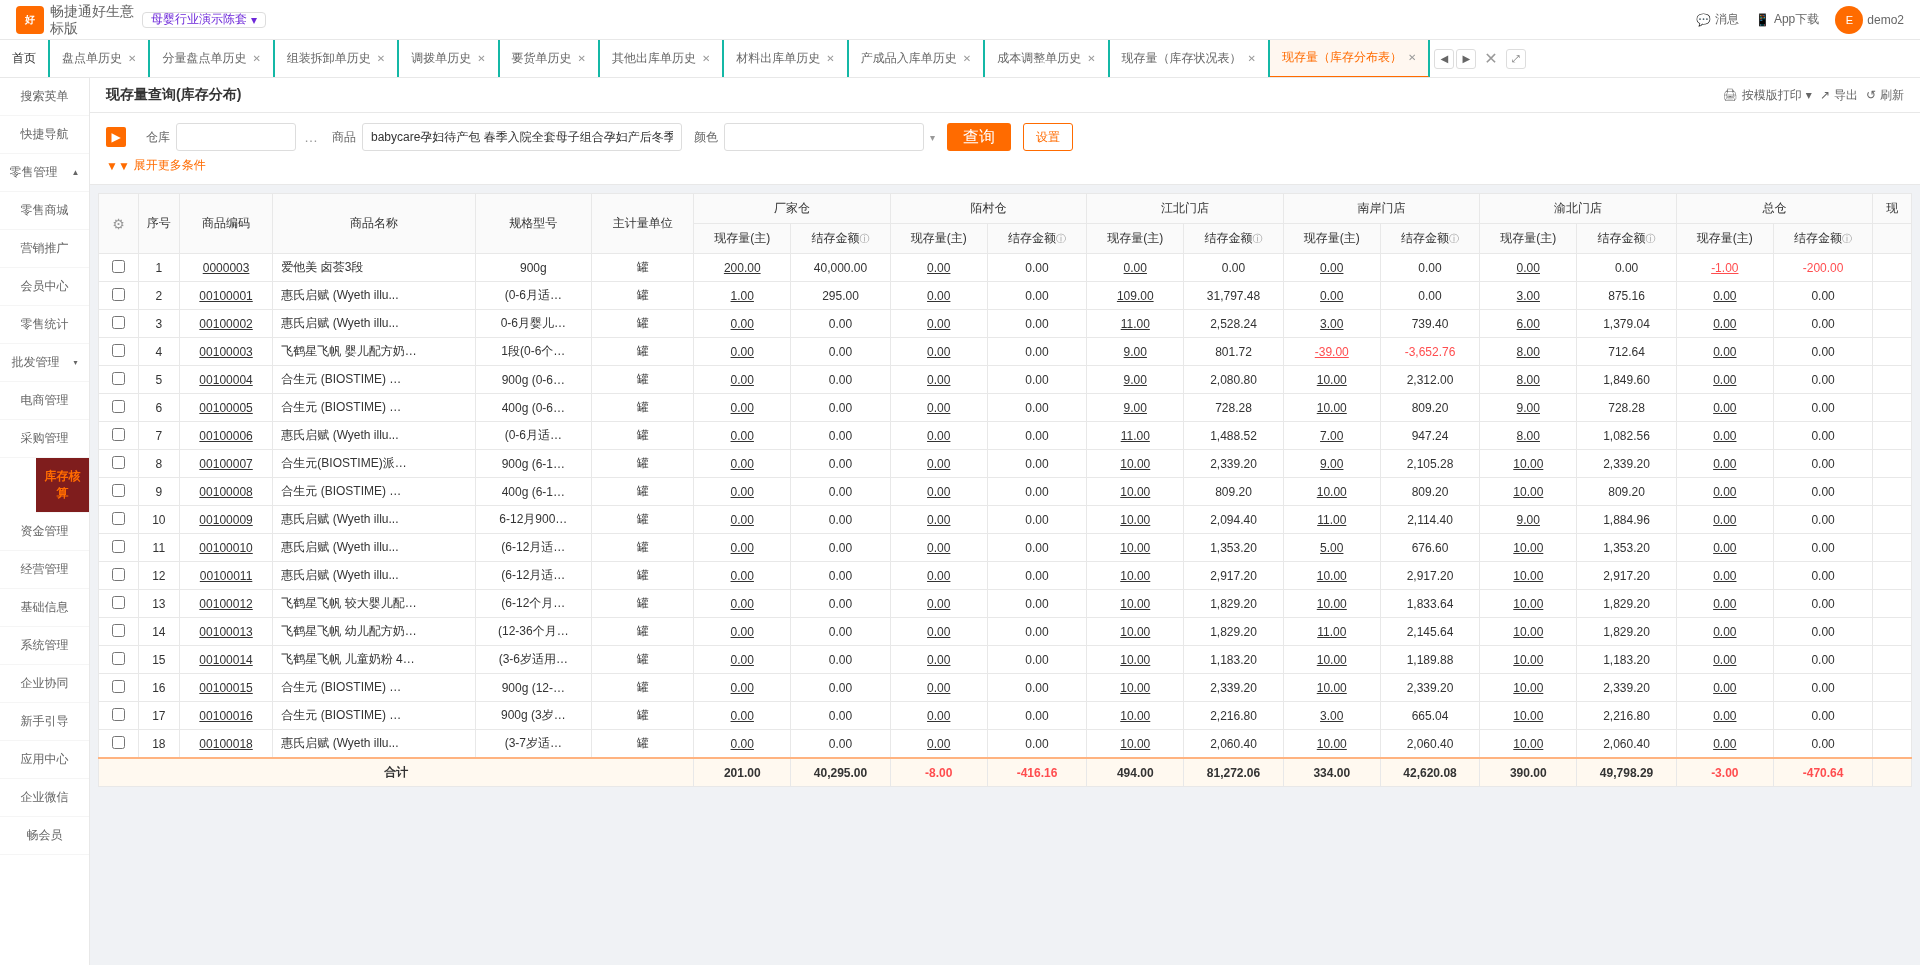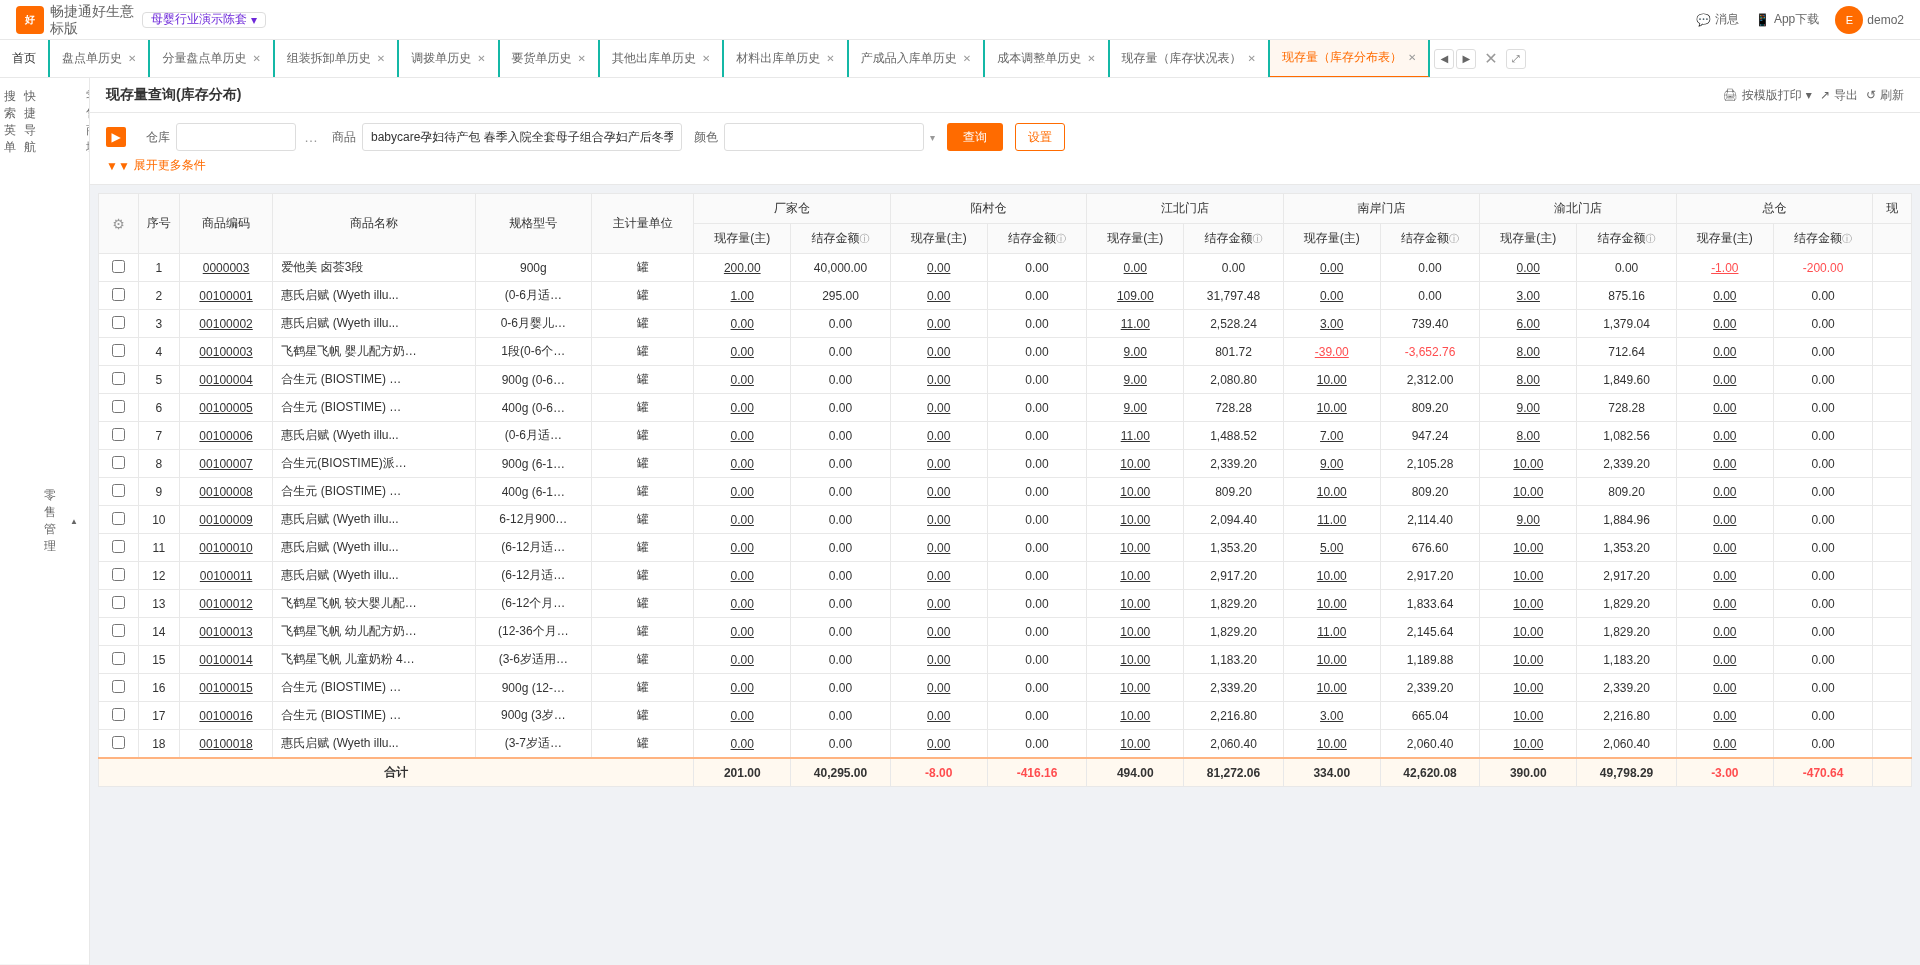--- a/index.html
+++ b/index.html
@@ -23,21 +23,21 @@
     .nav-tab-home { color: #333; font-weight: 500; }
     .nav-tab-close { color: #999; font-size: 10px; margin-left: 2px; }
     .nav-arrows { display: flex; align-items: center; gap: 2px; padding: 0 4px; }
     .nav-arrow-btn { width: 20px; height: 20px; border: 1px solid #ddd; border-radius: 3px; display: flex; align-items: center; justify-content: center; cursor: pointer; color: #666; font-size: 10px; }
     .nav-close-all { padding: 0 6px; color: #999; cursor: pointer; font-size: 16px; }
 
     
     .layout { display: flex; height: calc(965px - 78px); }
 
     
-    .sidebar { width: 90px; background: #fff; border-right: 1px solid #e8e8e8; display: flex; flex-direction: row; overflow-y: auto; }
+    .sidebar { width: 90px; background: #fff; border-right: 1px solid #e8e8e8; display: flex; flex-direction: column; overflow-y: auto; }
     .sidebar-item { padding: 10px 4px; text-align: center; cursor: pointer; color: #666; font-size: 12px; border-bottom: 1px solid #f5f5f5; }
     .sidebar-item.active { background: #7f1d1d; color: #ff6b00; font-weight: bold; margin-left: 36px; }
     .sidebar-item.has-arrow { display: flex; align-items: center; justify-content: center; gap: 14px; }
     .sidebar-arrow { font-size: 8px; }
 
     
     .main-content { flex: 1; overflow: hidden; display: flex; flex-direction: column; background: #f0f2f5; }
 
     
     .page-header { background: #fff; padding: 8px 16px; display: flex; align-items: center; justify-content: space-between; border-bottom: 1px solid #e8e8e8; }
@@ -48,21 +48,21 @@
     
     .filter-area { background: #fff; padding: 10px 16px; border-bottom: 1px solid #e8e8e8; }
     .filter-row { display: flex; align-items: center; gap: 12px; flex-wrap: wrap; }
     .filter-item { display: flex; align-items: center; gap: 6px; }
     .filter-label { color: #666; font-size: 12px; white-space: nowrap; }
     .filter-input { height: 28px; border: 1px solid #ddd; border-radius: 3px; padding: 0 8px; font-size: 12px; color: #333; background: #fff; outline: none; }
     .filter-input-wide { width: 320px; }
     .filter-input-medium { width: 120px; }
     .filter-input-color { width: 200px; }
     .filter-dots { color: #999; font-size: 14px; margin: 0 2px; }
-    .query-btn { height: 28px; padding: 0 16px; background: #ff6b00; color: white; border: none; border-radius: 3px; cursor: pointer; font-size: 12px; }
+    .query-btn { height: 28px; padding: 0 16px; background: #ff6b00; color: white; border: none; border-radius: 3px; cursor: pointer; font-size: 16px; }
     .settings-btn { height: 28px; padding: 0 12px; background: #fff; color: #ff6b00; border: 1px solid #ff6b00; border-radius: 3px; cursor: pointer; font-size: 12px; }
     .expand-btn { display: flex; align-items: center; gap: 4px; color: #ff6b00; font-size: 12px; cursor: pointer; margin-top: 6px; }
     .orange-arrow { width: 20px; height: 20px; background: #ff6b00; border-radius: 2px; display: flex; align-items: center; justify-content: center; color: white; font-size: 12px; cursor: pointer; margin-right: 8px; }
 
     
     .table-area { flex: 1; overflow: auto; padding: 8px; }
     .data-table { width: 100%; border-collapse: collapse; background: #fff; font-size: 12px; }
     .data-table th { background: #fafafa; border: 1px solid #e8e8e8; padding: 6px 8px; text-align: center; font-weight: 500; color: #333; white-space: nowrap; position: sticky; top: 0; z-index: 2; }
     .data-table td { border: 1px solid #e8e8e8; padding: 5px 8px; text-align: center; color: #333; white-space: nowrap; }
     .data-table tr.summary-row td { background: #fff9f0; font-weight: bold; border-top: 2px solid #ffb380; }

